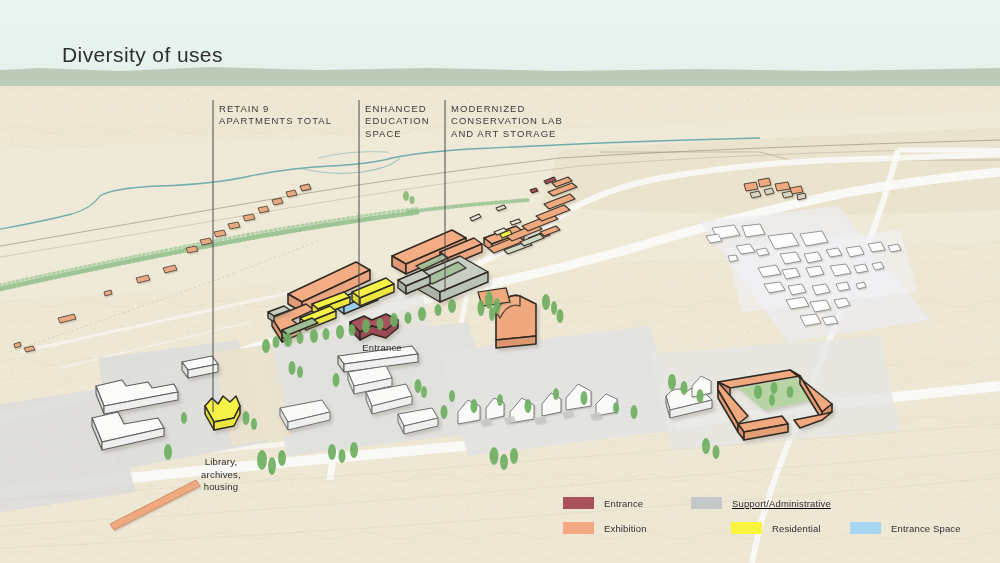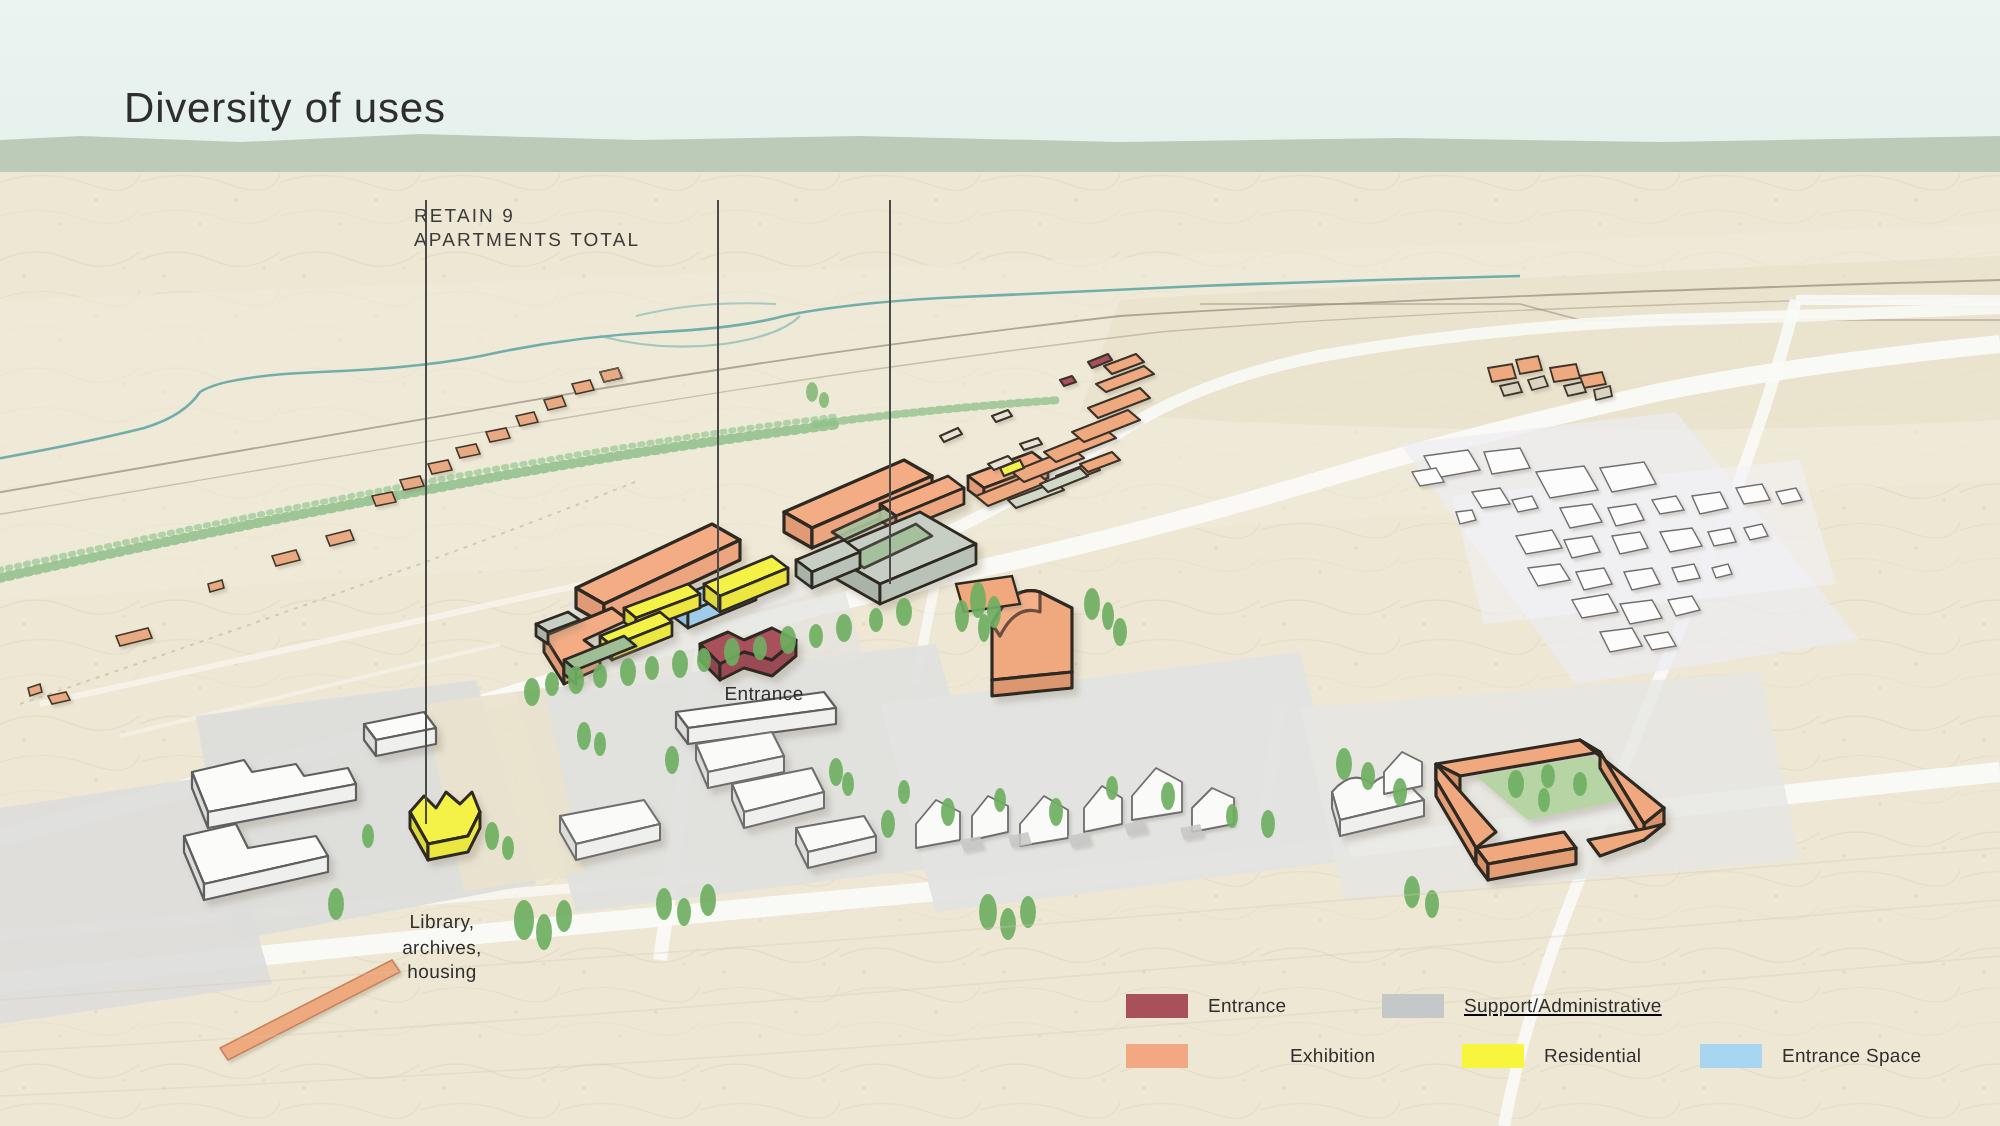--- a/index.html
+++ b/index.html
@@ -547,34 +547,40 @@
   <svg class="layer" viewBox="0 0 1000 563">
     <g stroke="#4A4A4A" stroke-width="1" fill="none" id="leaderLines">
         <line x1="213" y1="100" x2="213" y2="412"></line>
         <line x1="359" y1="100" x2="359" y2="306"></line>
         <line x1="445" y1="100" x2="445" y2="292"></line>
       </g>
   </svg>
 
   <div class="title">Diversity of uses</div>
 
-  <div class="callout" style="left:207px; top:103px;">RETAIN 9
+  <div class="callout" style="left:219px; top:103px;">RETAIN 9
 APARTMENTS TOTAL</div>
+  <div class="callout" style="left:365px; top:103px;">ENHANCED
+EDUCATION
+SPACE</div>
+  <div class="callout" style="left:451px; top:103px;">MODERNIZED
+CONSERVATION LAB
+AND ART STORAGE</div>
 
   <div class="maplabel" style="left:347px; top:342px; width:70px;">Entrance</div>
   <div class="maplabel" style="left:186px; top:428px; width:70px;margin-top:28px;">Library,
 archives,
 housing</div>
 
   <div id="legend">
       <div class="legend-item" style="left: 0px; top: 0px;">
         <div class="legend-swatch" style="background: rgb(168, 81, 91);"></div>
         <div class="legend-label">Entrance</div>
       </div>
-      <div class="legend-item" style="left: 0px; top: 25px; gap: 41px;">
+      <div class="legend-item" style="left: 0px; top: 25px;">
         <div class="legend-swatch" style="background: rgb(243, 168, 132);"></div>
         <div class="legend-label">Exhibition</div>
       </div>
       <div class="legend-item" style="left: 128px; top: 0px; text-decoration: underline;">
         <div class="legend-swatch" style="background: rgb(197, 200, 200);"></div>
         <div class="legend-label">Support/Administrative</div>
       </div>
       <div class="legend-item" style="left: 128px; top: 25px; margin-left: 40px;">
         <div class="legend-swatch" style="background: rgb(247, 245, 60);"></div>
         <div class="legend-label">Residential</div>

